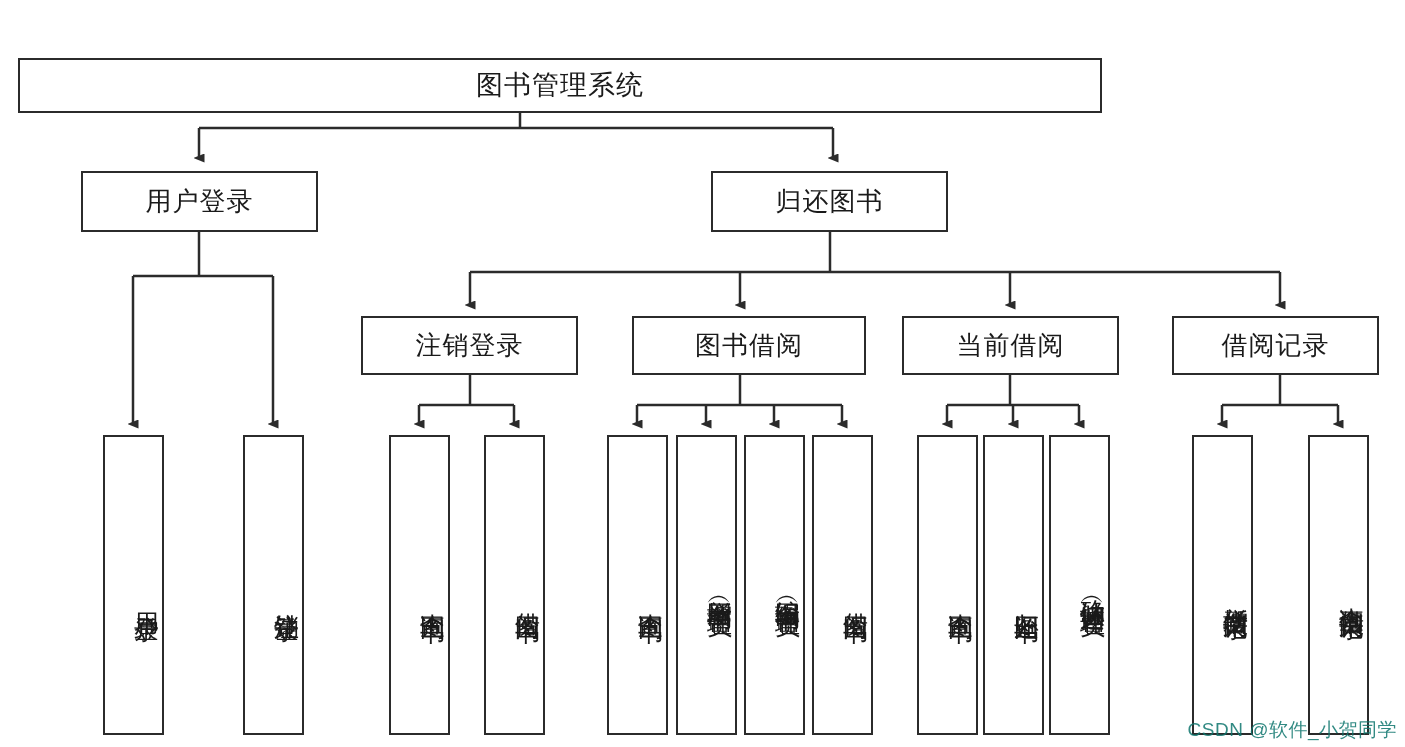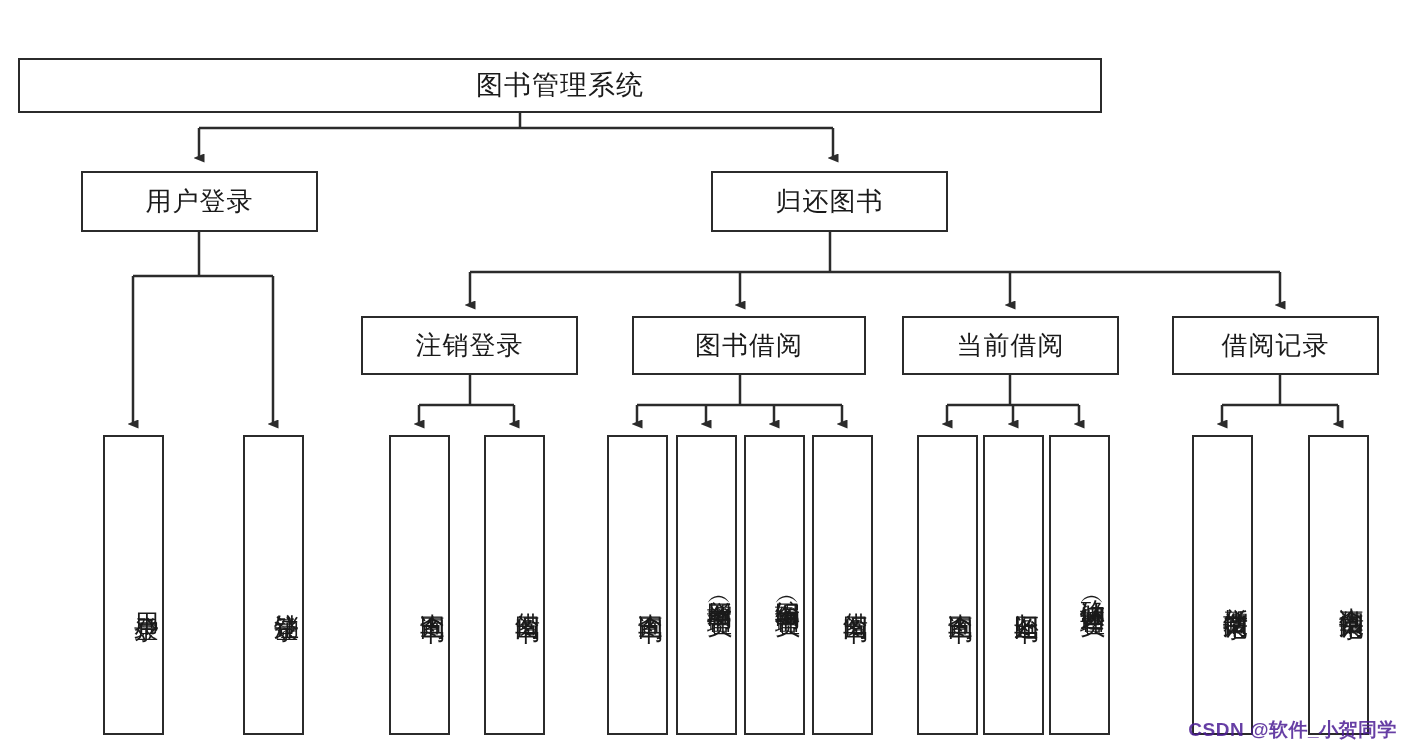--- a/index.html
+++ b/index.html
@@ -57,25 +57,24 @@
     white-space: nowrap;
   }
   .node.root {
     font-size: 27px;
   }
   #watermark {
     position: absolute;
     right: 8px;
     bottom: 4px;
     font-size: 19px;
-    color: #4c1d95;
+    color: #0f766e;
     opacity: 0.85;
     white-space: nowrap;
     letter-spacing: 0.5px;
-    font-weight: bold;
   }
 </style>
 </head>
 <body>
 
 <div id="canvas">
 
   <svg id="edges" viewBox="0 0 1405 747">
     <defs>
       <marker id="arrow" markerWidth="11" markerHeight="11" refX="4.5" refY="5.5" orient="auto" markerUnits="userSpaceOnUse">

